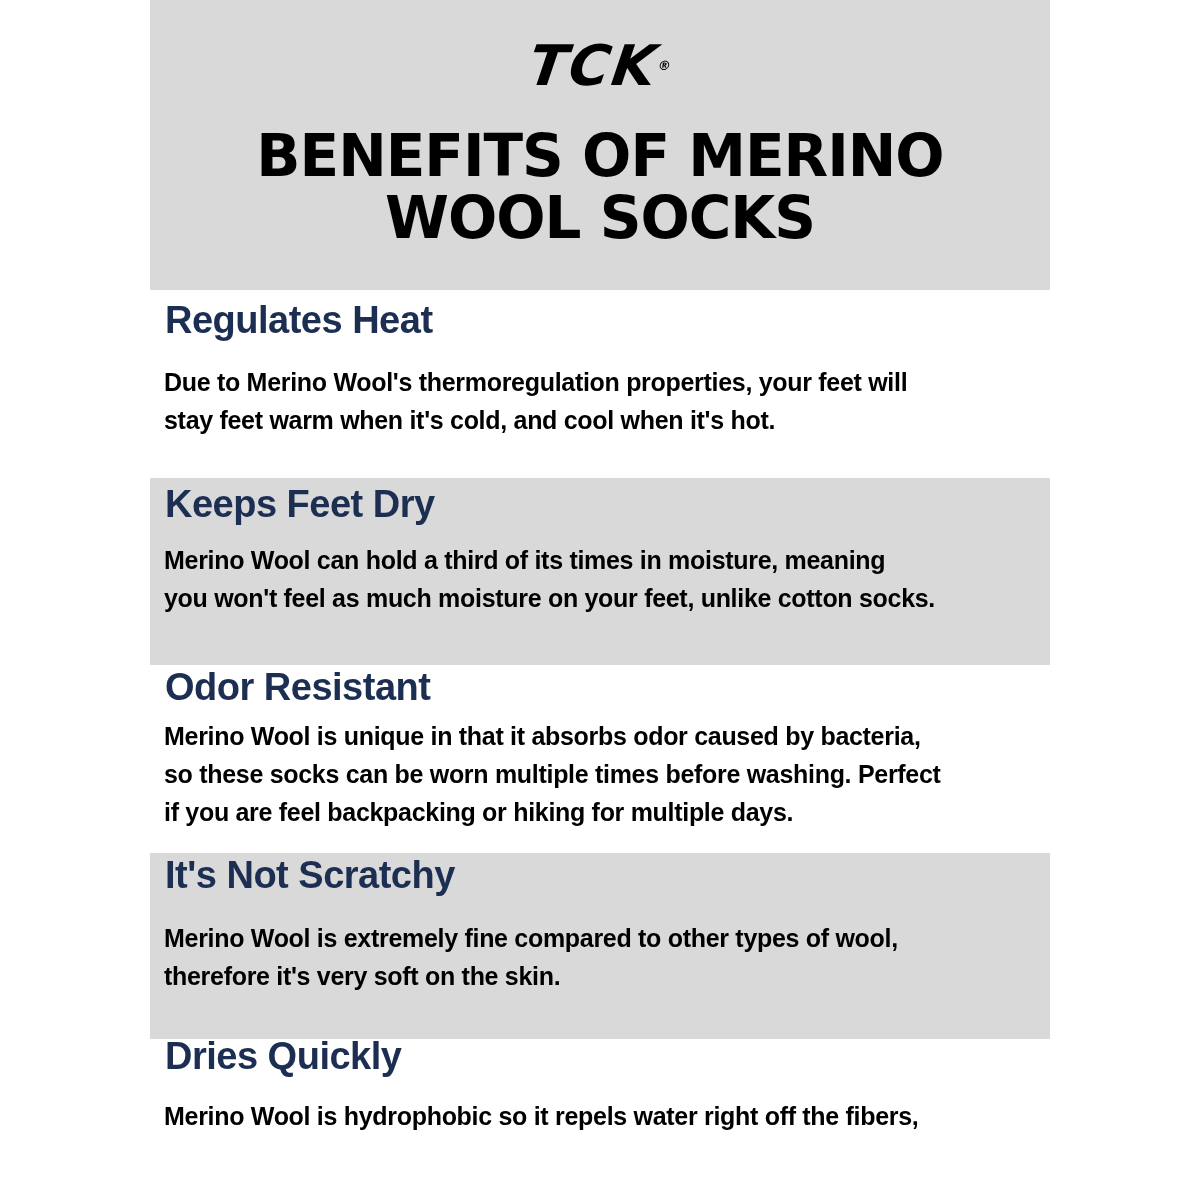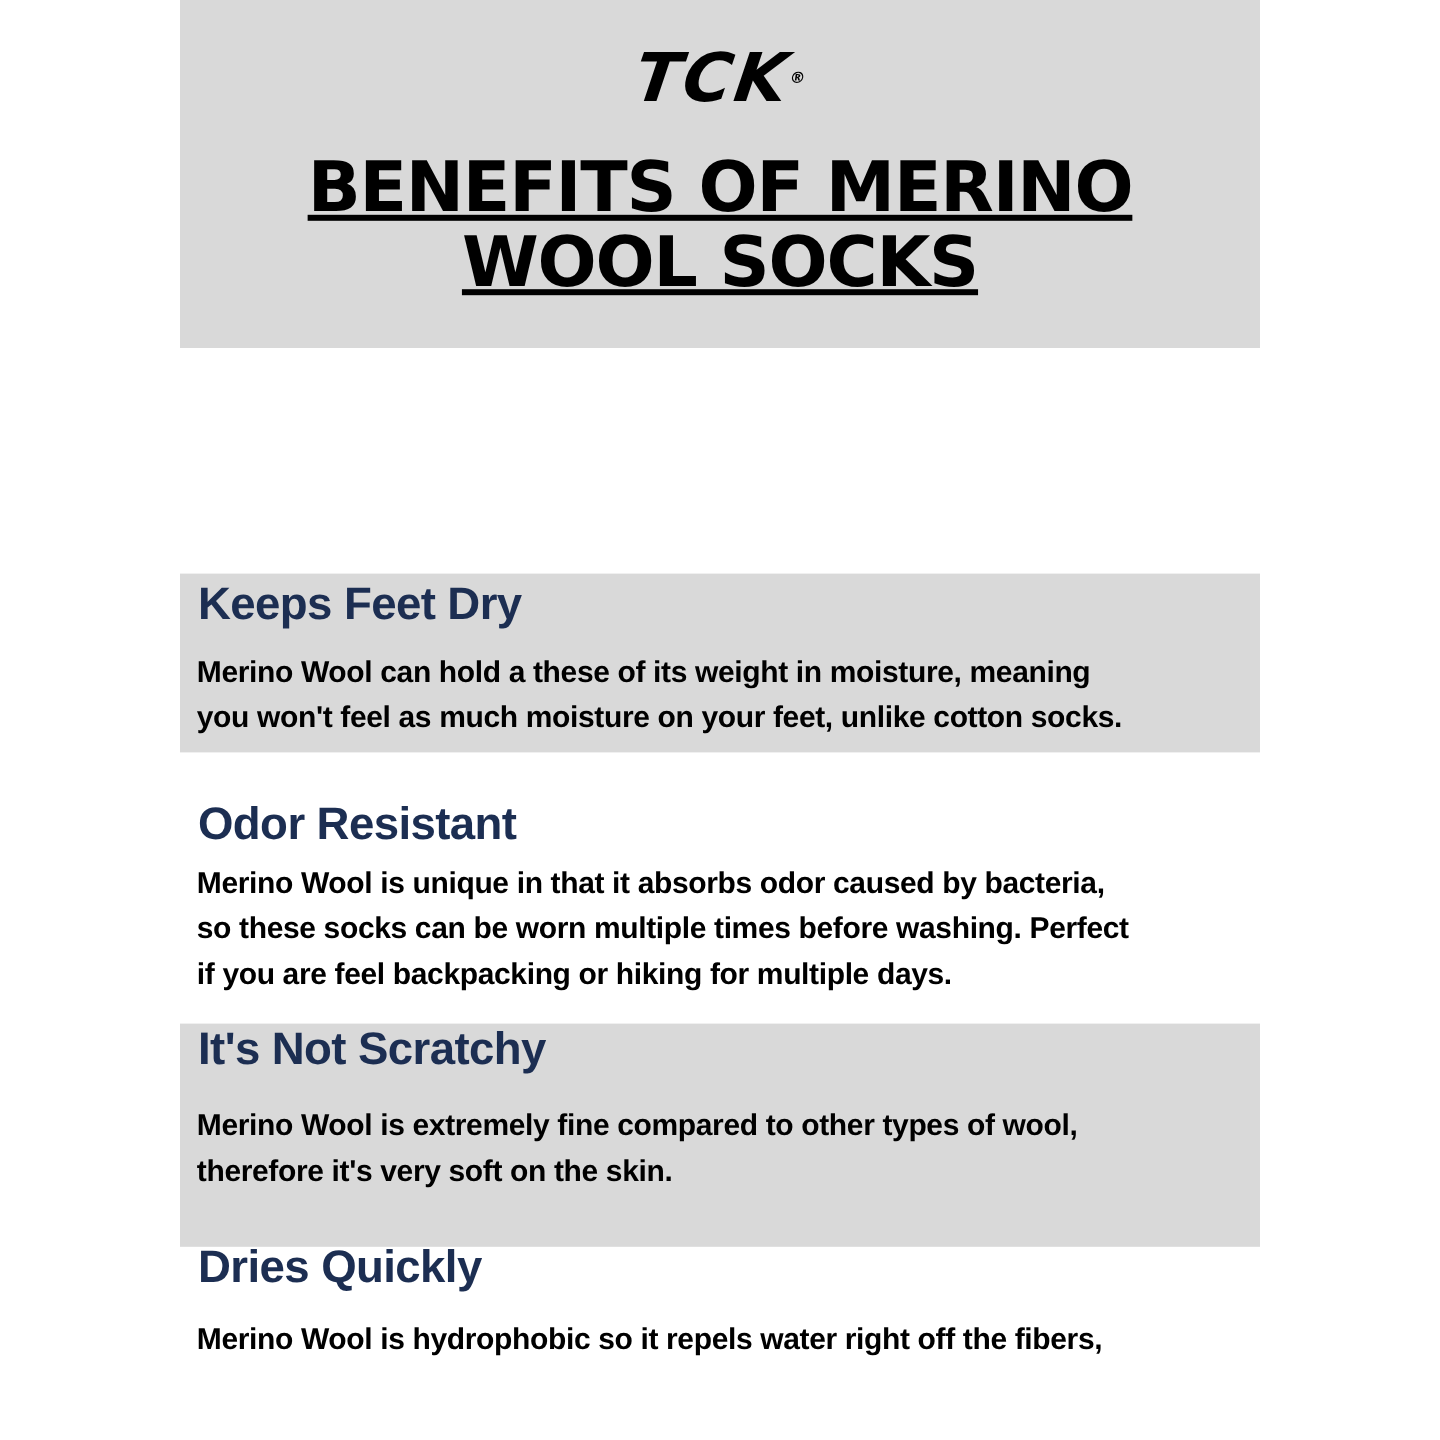--- a/index.html
+++ b/index.html
@@ -6,45 +6,52 @@
   body { width:1200px; height:1200px; position:relative; overflow:hidden;
          font-family:"Liberation Sans", sans-serif; }
   .page { position:absolute; left:150px; top:0; width:900px; height:1200px; background:#ffffff; }
   .header { position:absolute; left:0; top:0; width:900px; height:290px; background:#d9d9d9; }
   .logo { position:absolute; left:0; top:36px; width:900px; text-align:center;
           font-family:"DejaVu Sans", sans-serif; font-weight:bold; font-style:italic;
           font-size:56px; letter-spacing:2px; color:#000; line-height:60px; transform:skewX(-8deg); }
   .logo .reg { font-size:13px; font-style:normal; vertical-align:bottom; letter-spacing:0; }
   .title { position:absolute; left:0; top:125px; width:900px; text-align:center;
            font-family:"DejaVu Sans", sans-serif; font-weight:bold; font-size:58px; line-height:62px;
-           color:#000; letter-spacing:-1px;text-decoration:underline; }
+           color:#000; letter-spacing:-1px; }
   .section { position:absolute; left:0; width:900px; }
   .section.gray { background:#d9d9d9; }
   .sec-title { position:absolute; left:15px; font-family:"Liberation Sans", sans-serif; font-weight:bold;
                font-size:38px; color:#1c2e52; line-height:44px; letter-spacing:-0.5px; }
   .sec-body { position:absolute; left:14px; width:885px; font-family:"Liberation Sans", sans-serif;
               font-weight:bold; font-size:25px; line-height:38px; color:#000; letter-spacing:-0.3px; }
 </style>
 </head>
 <body>
 
 <div class="page">
   <div class="header">
     <div class="logo"><span>TCK</span><span class="reg">®</span></div>
     <div class="title">
       <div>BENEFITS OF MERINO</div>
       <div>WOOL SOCKS</div>
     </div>
   </div>
 
+  <div class="section" style="top:290px;height:188px;">
+    <div class="sec-title" style="top:8px;">Regulates Heat</div>
+    <div class="sec-body" style="top:73px;">
+      <div>Due to Merino Wool's thermoregulation properties, your feet will</div>
+      <div>stay feet warm when it's cold, and cool when it's hot.</div>
+    </div>
+  </div>
 
-  <div class="section gray" style="top:478px;height:149px;">
+  <div class="section gray" style="top:478px;height:187px;">
     <div class="sec-title" style="top:4px;">Keeps Feet Dry</div>
     <div class="sec-body" style="top:63px;">
-      <div>Merino Wool can hold a these of its weight in moisture, meaning</div>
+      <div>Merino Wool can hold a third of its times in moisture, meaning</div>
       <div>you won't feel as much moisture on your feet, unlike cotton socks.</div>
     </div>
   </div>
 
   <div class="section" style="top:665px;height:236px;">
     <div class="sec-title" style="top:0px;">Odor Resistant</div>
     <div class="sec-body" style="top:52px;">
       <div>Merino Wool is unique in that it absorbs odor caused by bacteria,</div>
       <div>so these socks can be worn multiple times before washing. Perfect</div>
       <div>if you are feel backpacking or hiking for multiple days.</div>

